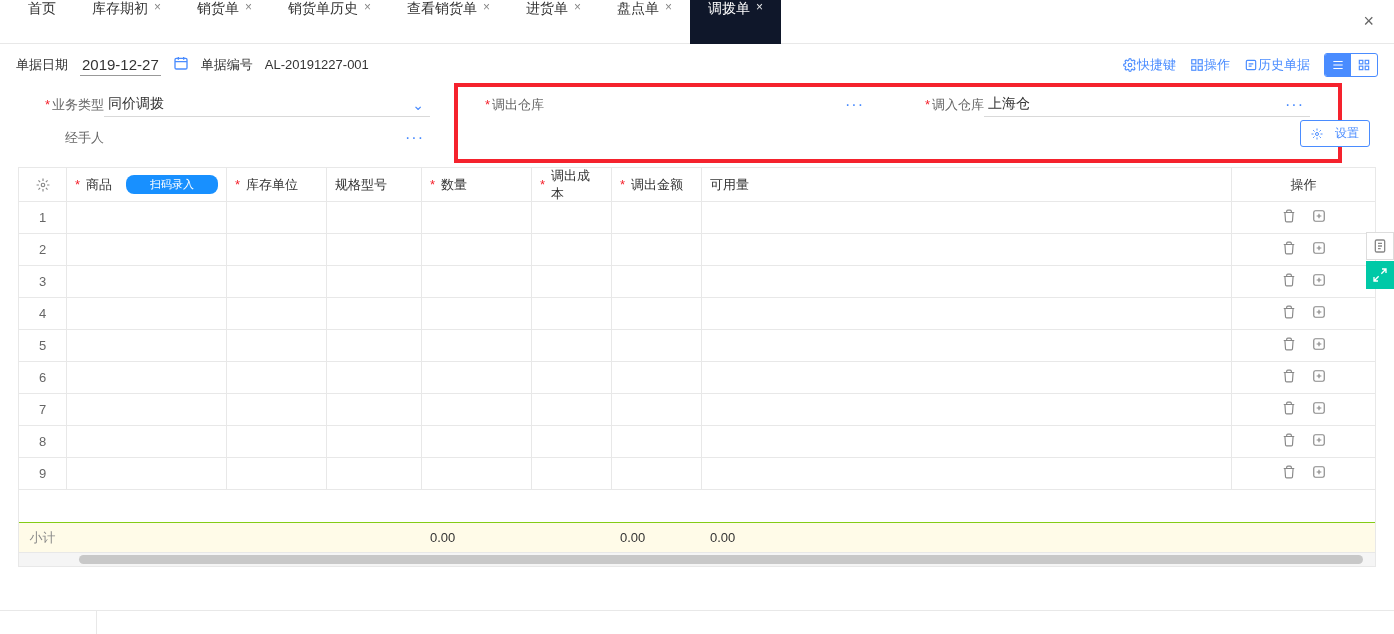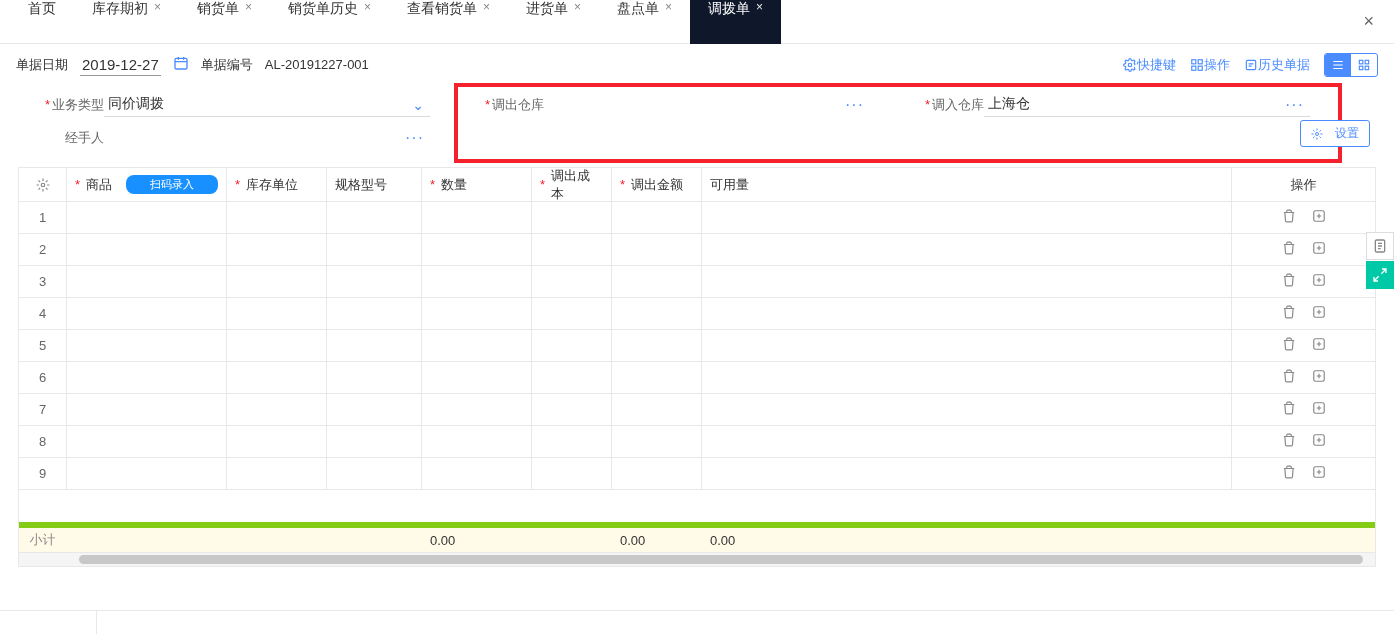--- a/index.html
+++ b/index.html
@@ -44,21 +44,21 @@
 .col-avail{width:530px}
 .col-ops{flex:1;justify-content:center;min-width:90px}
 .scan-badge{background:#1890ff;color:#fff;font-size:11px;padding:2px 24px;border-radius:8px;margin-left:auto}
 .grid-body{flex:1;overflow-y:auto;overflow-x:hidden}
 .gr{display:flex;height:32px;border-bottom:1px solid #e8e8e8}
 .gc{border-right:1px solid #e8e8e8;padding:6px 8px;font-size:13px;color:#555;display:flex;align-items:center}
 .gc:last-child{border-right:none}
 .col-idx{width:48px;justify-content:center;color:#666}
 .row-ops{flex:1;justify-content:center;gap:16px;color:#888;min-width:90px}
 .row-ops span{cursor:pointer}
-.grid-foot{display:flex;height:30px;background:#fffbe8;border-top:6px solid #84cc16;flex-shrink:0}
+.grid-foot{display:flex;height:30px;background:#fffbe8;border-top:1px solid #84cc16;flex-shrink:0}
 .gf{padding:6px 8px;font-size:13px;display:flex;align-items:center;border-right:1px solid transparent}
 .hscroll{height:14px;background:#f5f5f5;border-top:1px solid #e8e8e8;position:relative;flex-shrink:0}
 .hthumb{position:absolute;left:60px;right:12px;top:2px;height:9px;background:#c8c8c8;border-radius:5px}
 .side-tools{position:absolute;right:0;top:232px;display:flex;flex-direction:column;gap:1px;z-index:10}
 .side-btn{width:28px;height:28px;display:flex;align-items:center;justify-content:center;font-size:14px;cursor:pointer}
 .side-btn.note{background:#fff;border:1px solid #ddd;color:#888}
 .side-btn.expand{background:#00c9a7;color:#fff}
 .bottom-bar{position:absolute;bottom:0;left:0;right:0;height:24px;border-top:1px solid #e8e8e8;background:#fff}
 .bottom-bar::after{content:"";position:absolute;left:96px;top:0;bottom:0;width:1px;background:#e8e8e8}
 

